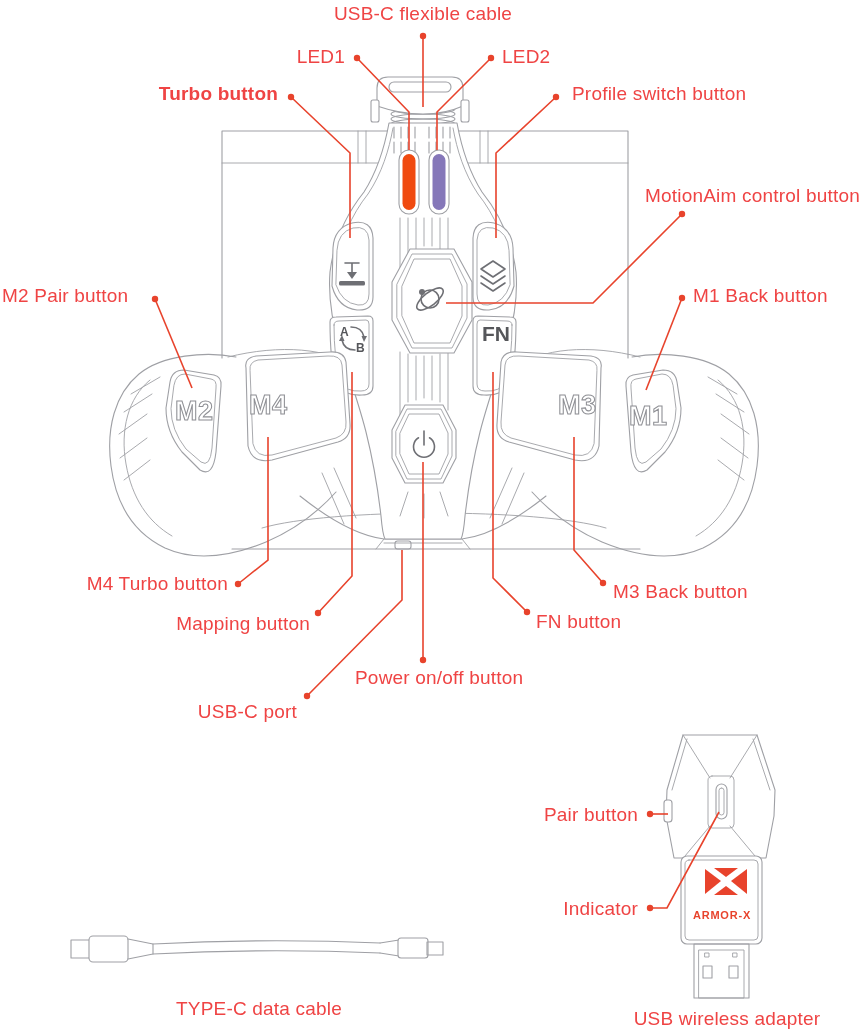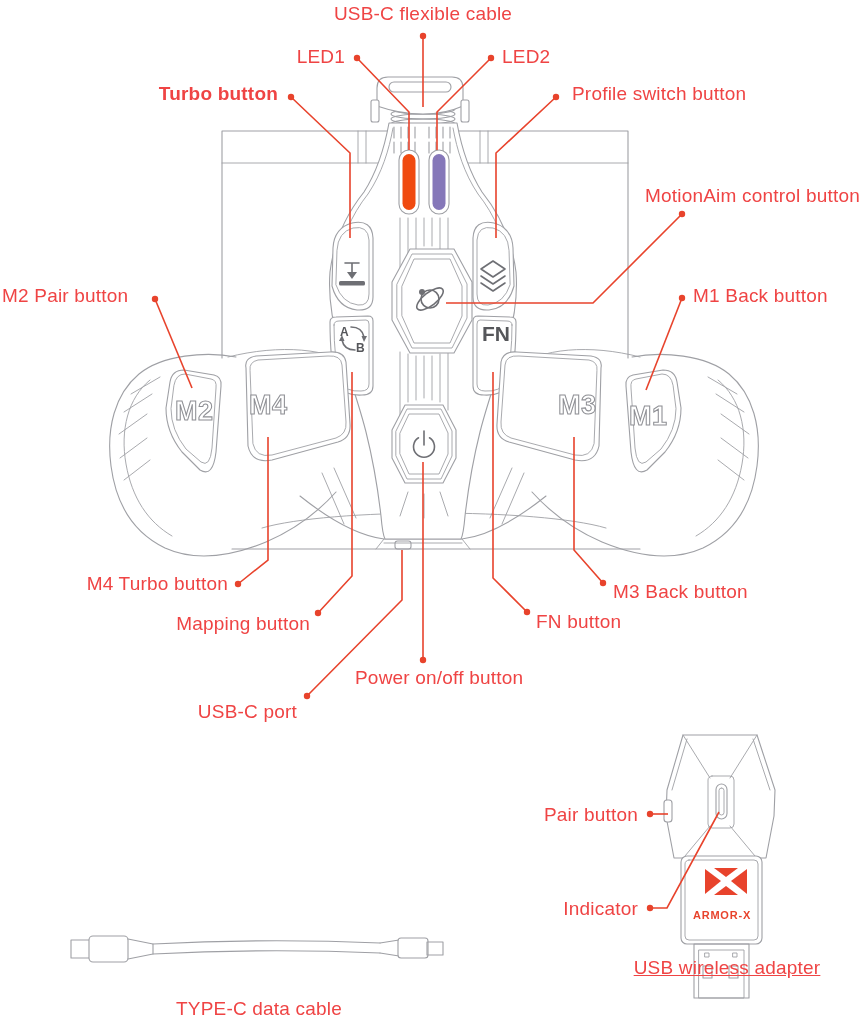--- a/index.html
+++ b/index.html
@@ -265,15 +265,15 @@
 <div class="callout" style="left:693px;top:286px;">M1 Back button</div>
 <div class="callout" style="right:640px;top:574px;">M4 Turbo button</div>
 <div class="callout" style="right:558px;top:614px;">Mapping button</div>
 <div class="callout" style="right:571px;top:694px;margin-top:8px;">USB-C port</div>
 <div class="callout" style="left:355px;top:668px;text-align:right;">Power on/off button</div>
 <div class="callout" style="left:536px;top:612px;">FN button</div>
 <div class="callout" style="left:613px;top:574px;margin-top:8px;">M3 Back button</div>
 <div class="callout" style="right:230px;top:805px;">Pair button</div>
 <div class="callout" style="right:230px;top:899px;">Indicator</div>
 <div class="callout center" style="left:259px;top:967px;margin-top:32px;">TYPE-C data cable</div>
-<div class="callout center" style="left:727px;top:958px;text-decoration:underline;">USB wireless adapter</div>
+<div class="callout center" style="left:727px;top:1009px;">USB wireless adapter</div>
 
 </div>
 
 </body></html>

